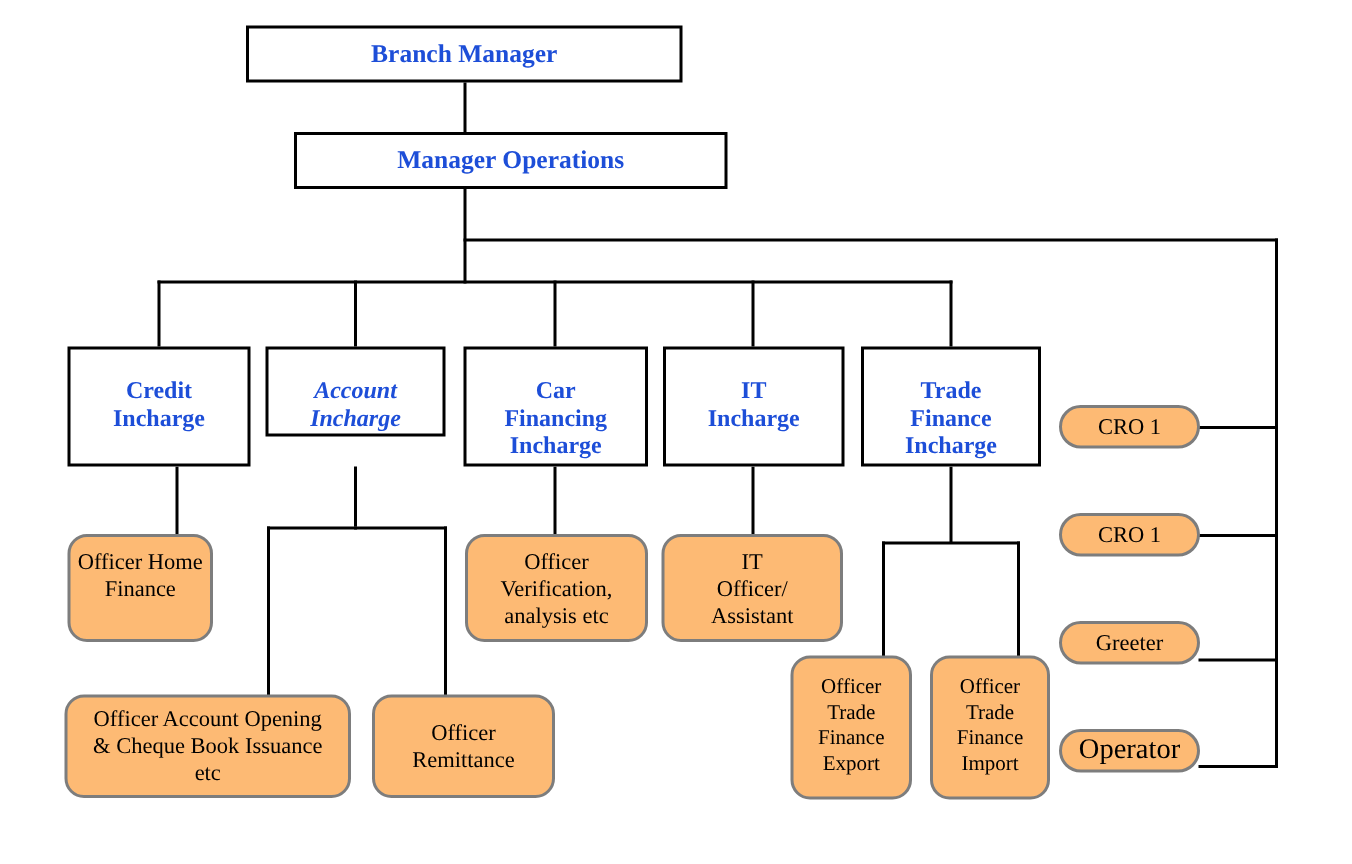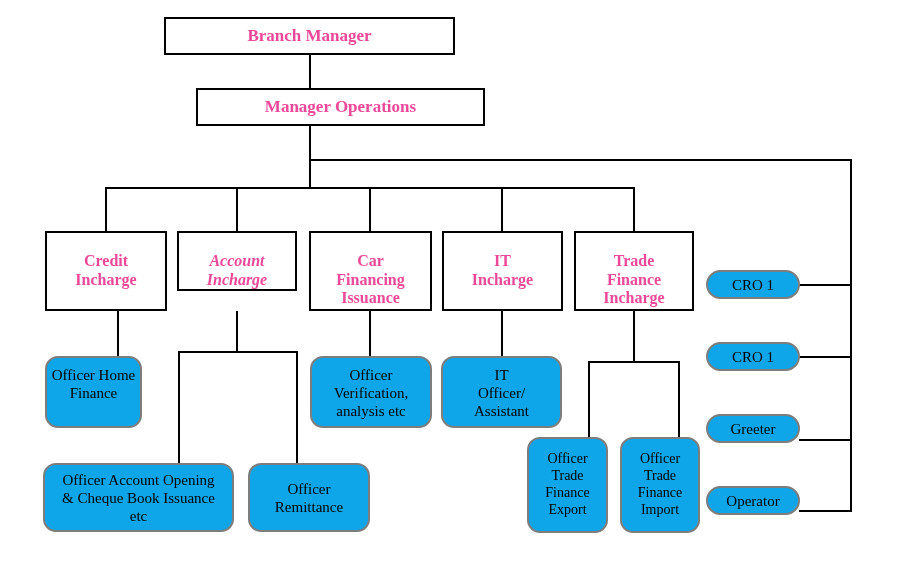--- a/index.html
+++ b/index.html
@@ -30,39 +30,39 @@
 
   
   .node-rect {
     position: absolute;
     box-sizing: border-box;
     border: 2px solid #000000;
     background: #ffffff;
     font-weight: bold;
     text-align: center;
     line-height: 1.16;
-    color: #ec4899;
+    color: #1d4ed8;
   }
   .node-rect.top-aligned {
     display: block;
     padding-top: 19px;
   }
   .node-rect.center-aligned {
     display: flex;
     align-items: center;
     justify-content: center;
   }
 
   
   .node-round {
     position: absolute;
     box-sizing: border-box;
     border: 2px solid #7d7d7d;
     border-radius: 13px;
-    background: #0ea5e9;
+    background: #fdba74;
     text-align: center;
     line-height: 1.2;
     color: #000000;
     font-weight: normal;
   }
   .node-round.top-aligned {
     display: block;
     padding-top: 8px;
   }
   .node-round.center-aligned {
@@ -140,21 +140,21 @@
   </div>
 
   <div class="node-rect top-aligned" style="left:177px; top:231px; width:120px; height:60px; font-size:16px;font-style:italic;">
     <span class="label">Account
 Incharge</span>
   </div>
 
   <div class="node-rect top-aligned" style="left:309px; top:231px; width:123px; height:80px; font-size:16px;">
     <span class="label">Car
 Financing
-Issuance</span>
+Incharge</span>
   </div>
 
   <div class="node-rect top-aligned" style="left:442px; top:231px; width:121px; height:80px; font-size:16px;">
     <span class="label">IT
 Incharge</span>
   </div>
 
   <div class="node-rect top-aligned" style="left:574px; top:231px; width:120px; height:80px; font-size:16px;">
     <span class="label">Trade
 Finance
@@ -208,17 +208,17 @@
   </div>
 
   <div class="node-round pill" style="left:706px; top:342px; width:94px; height:29px; font-size:15px;">
     <span class="label">CRO 1</span>
   </div>
 
   <div class="node-round pill" style="left:706px; top:414px; width:94px; height:29px; font-size:15px;">
     <span class="label">Greeter</span>
   </div>
 
-  <div class="node-round pill" style="left:706px; top:486px; width:94px; height:29px; font-size:15px;">
+  <div class="node-round pill" style="left:706px; top:486px; width:94px; height:29px; font-size:19px;">
     <span class="label">Operator</span>
   </div>
 
 </div>
 
 </body></html>

